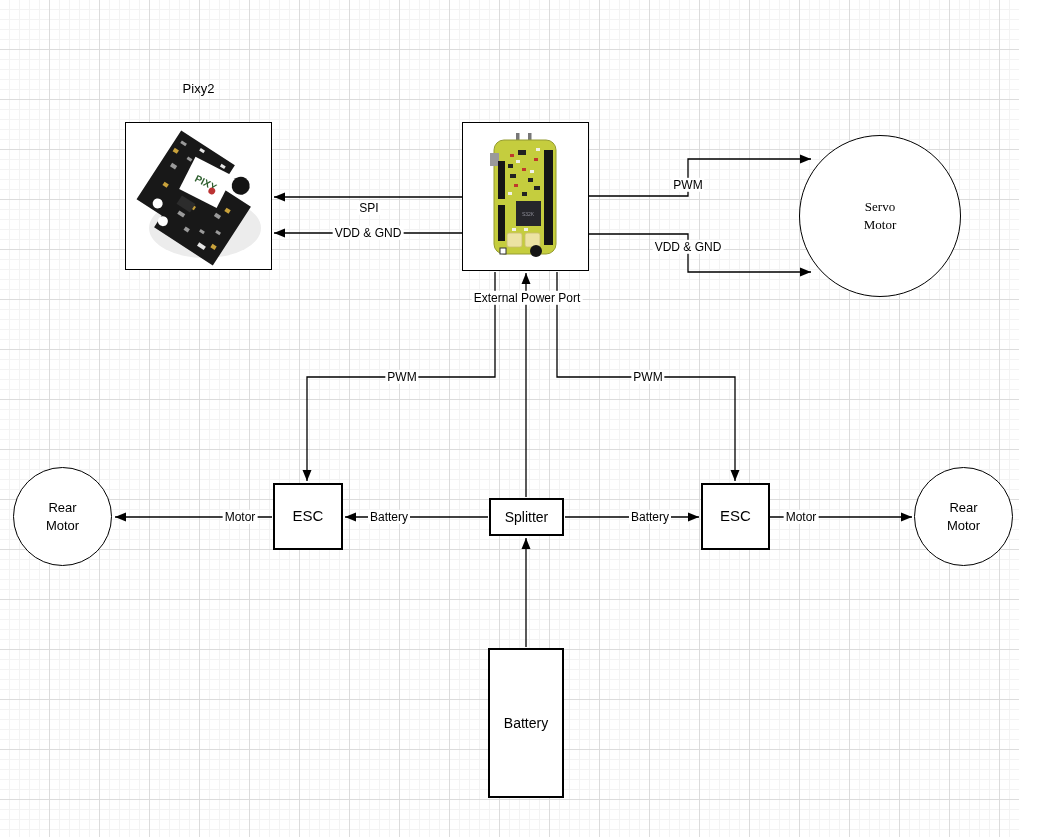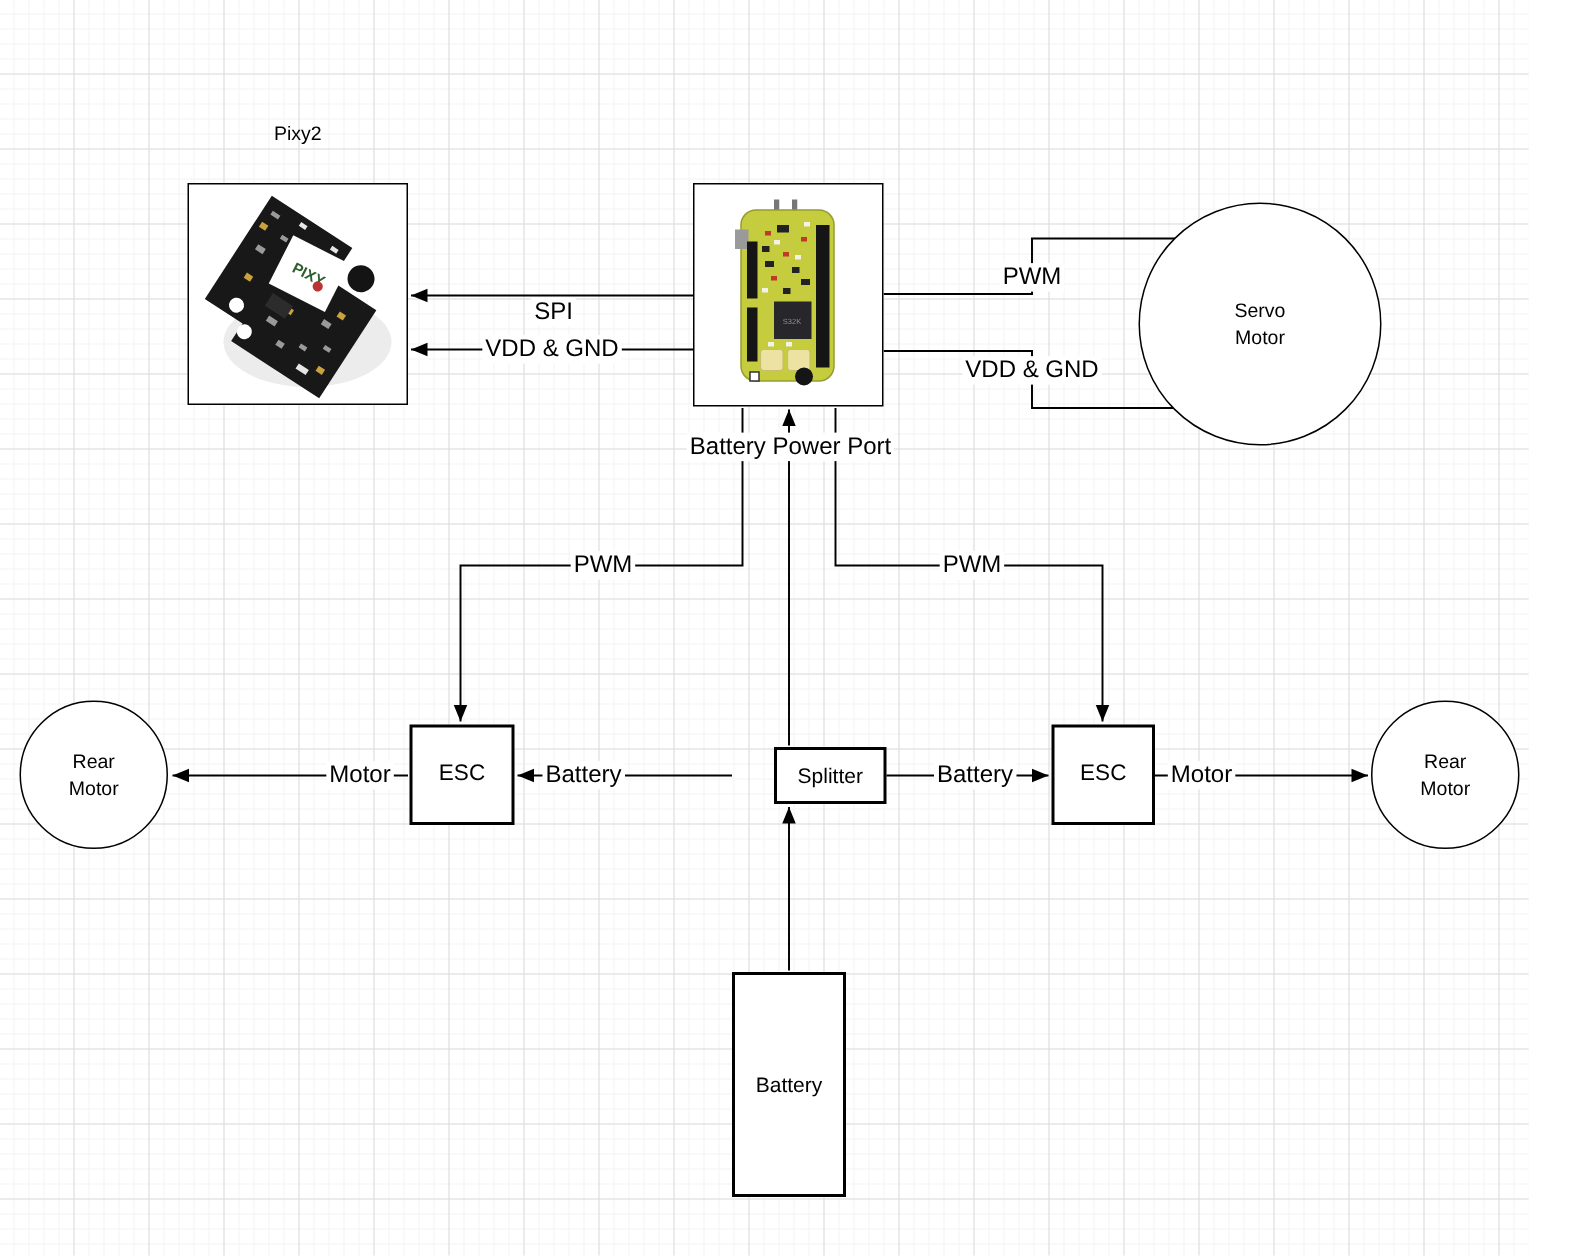--- a/index.html
+++ b/index.html
@@ -50,21 +50,21 @@
   .title-label {
     position: absolute;
     text-align: center;
     font-size: 13px;
     line-height: 1.35;
     white-space: pre-line;
   }
   .edge-label {
     position: absolute;
     transform: translate(-50%, -50%);
-    font-size: 16px;
+    font-size: 12px;
     line-height: 1.2;
     background: #ffffff;
     padding: 0 2px;
     white-space: nowrap;
     text-align: center;
   }
 </style>
 </head>
 <body>
 
@@ -167,21 +167,21 @@
         <rect x="52" y="36" width="4" height="3"></rect>
           <rect x="66" y="46" width="4" height="3"></rect>
         <rect x="44" y="68" width="4" height="3"></rect>
           <rect x="72" y="24" width="4" height="3"></rect>
         <rect x="48" y="104" width="4" height="3"></rect>
           <rect x="60" y="104" width="4" height="3"></rect>
       </g>
     </svg>
   </div>
 
-  <div class="node circle" style="left:759px; top:135px; width:162px; height:162px;">
+  <div class="node circle" style="left:799px; top:135px; width:162px; height:162px;font-family:Liberation Serif, serif;">
     <div class="node-label fs13">Servo
 Motor</div>
   </div>
 
   <div class="node circle" style="left:13px; top:467px; width:99px; height:99px;">
     <div class="node-label fs13">Rear
 Motor</div>
   </div>
 
   <div class="node circle" style="left:914px; top:467px; width:99px; height:99px;">
@@ -190,33 +190,33 @@
   </div>
 
   <div class="node" style="left:273px; top:483px; width:70px; height:67px;">
     <div class="node-label fs15">ESC</div>
   </div>
 
   <div class="node" style="left:701px; top:483px; width:69px; height:67px;">
     <div class="node-label fs15">ESC</div>
   </div>
 
-  <div class="node" style="left:489px; top:498px; width:75px; height:38px;margin-left:27px;">
+  <div class="node" style="left:489px; top:498px; width:75px; height:38px;">
     <div class="node-label fs14">Splitter</div>
   </div>
 
   <div class="node" style="left:488px; top:648px; width:76px; height:150px;">
     <div class="node-label fs14">Battery</div>
   </div>
 
   <div class="edge-label" style="left:369px; top:208px;">SPI</div>
   <div class="edge-label" style="left:368px; top:233px;">VDD &amp; GND</div>
   <div class="edge-label" style="left:688px; top:185px;">PWM</div>
   <div class="edge-label" style="left:688px; top:247px;">VDD &amp; GND</div>
-  <div class="edge-label" style="left:527px; top:298px;">Battery Power Port</div>
+  <div class="edge-label" style="left:527px; top:298px;">External Power Port</div>
   <div class="edge-label" style="left:402px; top:377px;">PWM</div>
   <div class="edge-label" style="left:648px; top:377px;">PWM</div>
   <div class="edge-label" style="left:240px; top:517px;">Motor</div>
   <div class="edge-label" style="left:389px; top:517px;">Battery</div>
   <div class="edge-label" style="left:650px; top:517px;">Battery</div>
   <div class="edge-label" style="left:801px; top:517px;">Motor</div>
 
 </div>
 
 </body></html>

